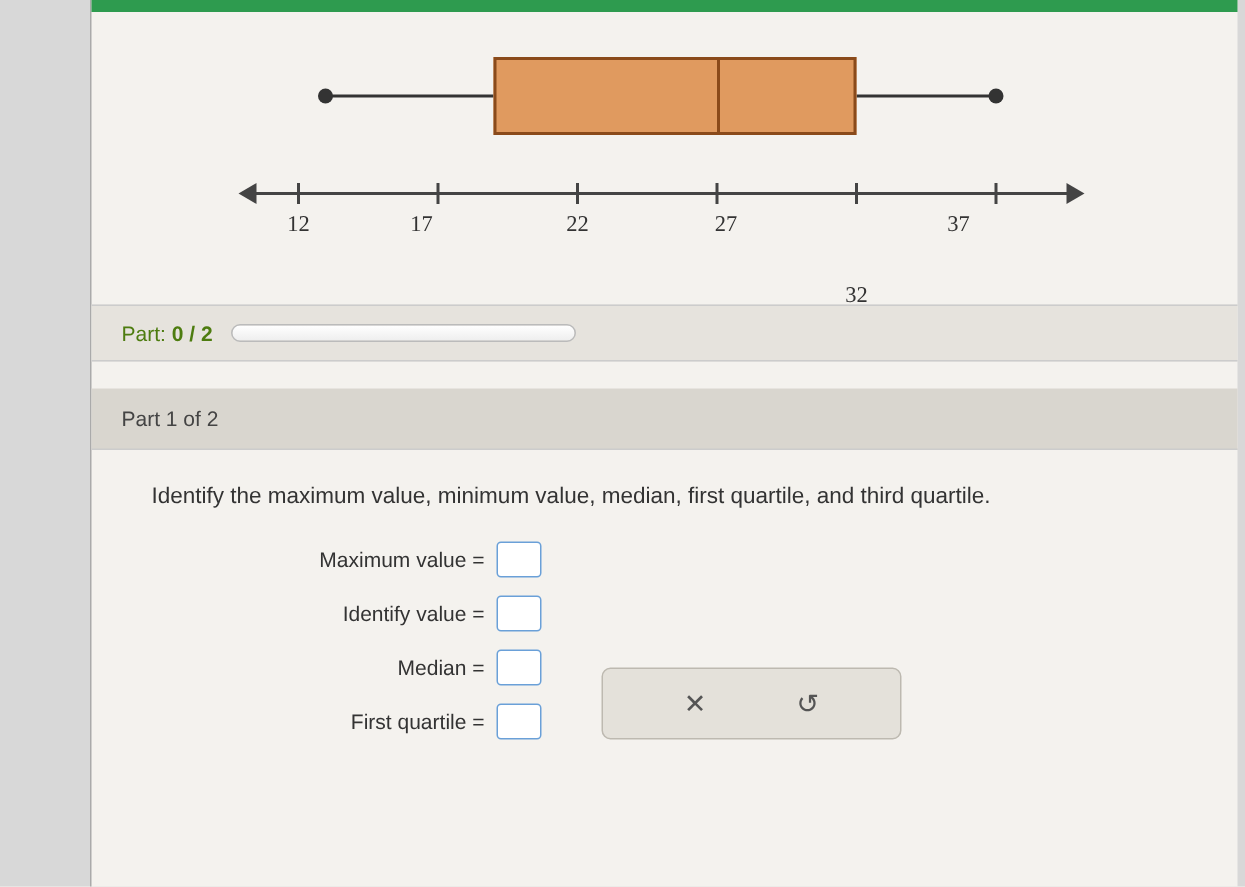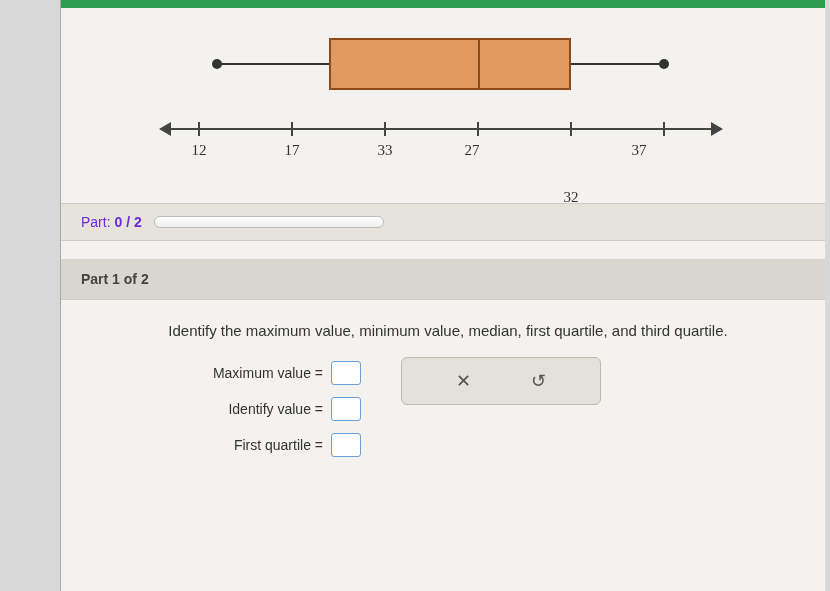--- a/index.html
+++ b/index.html
@@ -104,51 +104,49 @@
   }
   .part-bar {
     background: #e6e3dd;
     border-top: 1px solid #ccc;
     border-bottom: 1px solid #ccc;
     padding: 10px 20px;
     display: flex;
     align-items: center;
     gap: 12px;
     font-size: 14px;
-    color: #6d28d9;
+    color: #4d7c0f;
   }
   .progress-track {
     width: 230px;
     height: 12px;
     background: linear-gradient(#fff,#eee);
     border: 1px solid #bbb;
     border-radius: 6px;
   }
   .part-header {
     background: #d9d6cf;
     padding: 12px 20px;
     font-size: 14px;
     color: #444;
     border-bottom: 1px solid #ccc;
     margin-top: 18px;
-    font-weight: bold;
   }
   .part-body {
     padding: 22px 30px 10px 40px;
   }
   .instr {
     font-size: 15px;
     color: #333;
     margin-bottom: 22px;
-    text-align: center;
   }
   .fields {
     display: flex;
     gap: 40px;
-    align-items: flex-start;
+    align-items: flex-end;
   }
   .field-list {
     display: flex;
     flex-direction: column;
     gap: 12px;
   }
   .field-row {
     display: flex;
     align-items: center;
     justify-content: flex-end;
@@ -203,25 +201,25 @@
       <div class="box" style="left:168px;width:242px;"></div>
       <div class="median-line" style="left:317px;"></div>
 
       <div class="axis-line"></div>
       <div class="axis-arrow-l"></div>
       <div class="axis-arrow-r"></div>
 
       <div class="tick" style="left:37px;"></div>
       <div class="tick-label" style="left:38px;">12</div>
       <div class="tick" style="left:130px;"></div>
-      <div class="tick-label" style="left:131px;">17</div>
+      <div class="tick-label" style="left:120px;">17</div>
       <div class="tick" style="left:223px;"></div>
-      <div class="tick-label" style="left:224px;">33</div>
+      <div class="tick-label" style="left:224px;">22</div>
       <div class="tick" style="left:316px;"></div>
-      <div class="tick-label" style="left:311px;">27</div>
+      <div class="tick-label" style="left:323px;">27</div>
       <div class="tick" style="left:409px;"></div>
       <div class="tick-label" style="left:410px;margin-top:47px;">32</div>
       <div class="tick" style="left:502px;"></div>
       <div class="tick-label" style="left:478px;">37</div>
     </div>
   </div>
 
   <div class="part-bar">
     <span>
       <span>Part:</span>
@@ -239,20 +237,24 @@
       <div class="field-list">
         <div class="field-row">
           <span class="field-label">Maximum value =</span>
           <input class="field-input" value="" style="">
         </div>
         <div class="field-row">
           <span class="field-label">Identify value =</span>
           <input class="field-input" value="" style="">
         </div>
         <div class="field-row">
+          <span class="field-label">Median =</span>
+          <input class="field-input" value="" style="">
+        </div>
+        <div class="field-row">
           <span class="field-label">First quartile =</span>
           <input class="field-input" value="" style="">
         </div>
       </div>
 
       <div class="action-panel">
         <span class="action-btn">✕</span>
         <span class="action-btn">↺</span>
       </div>
     </div>

